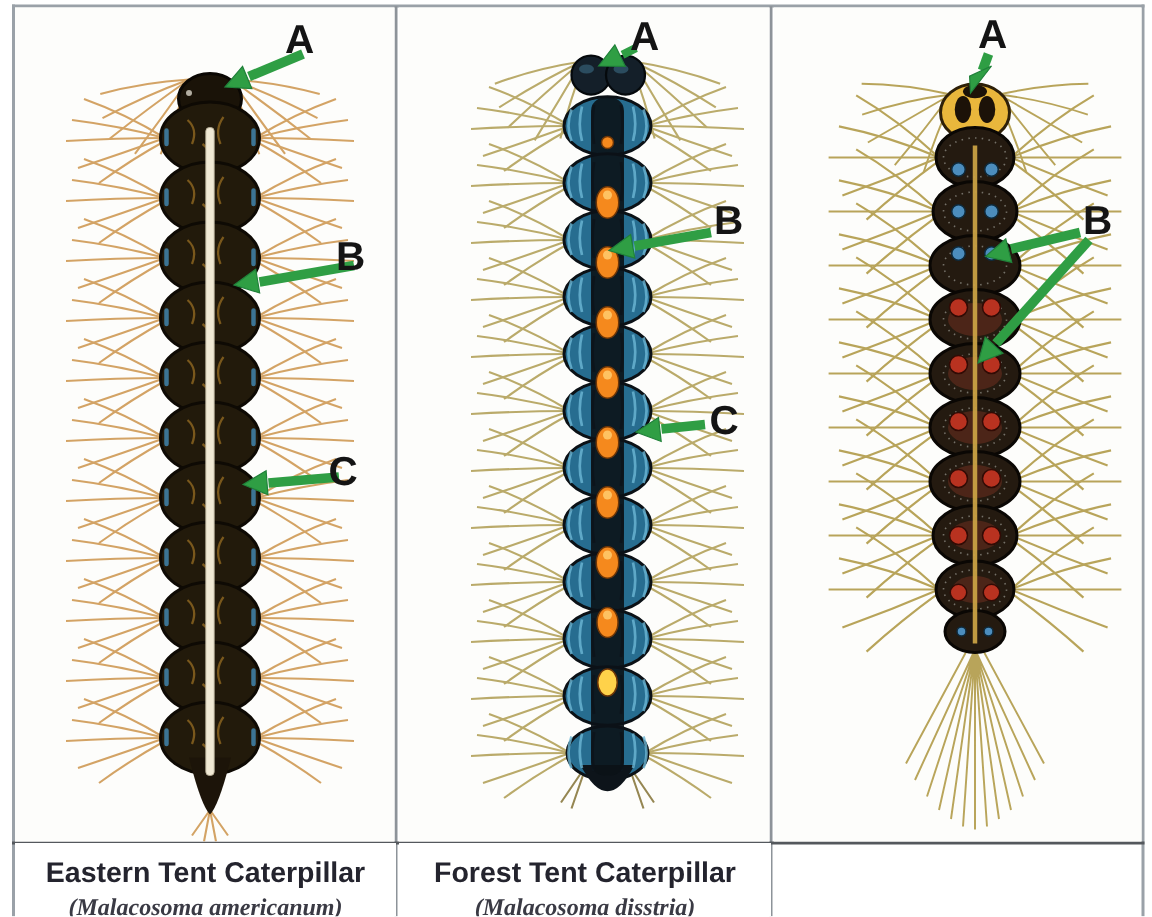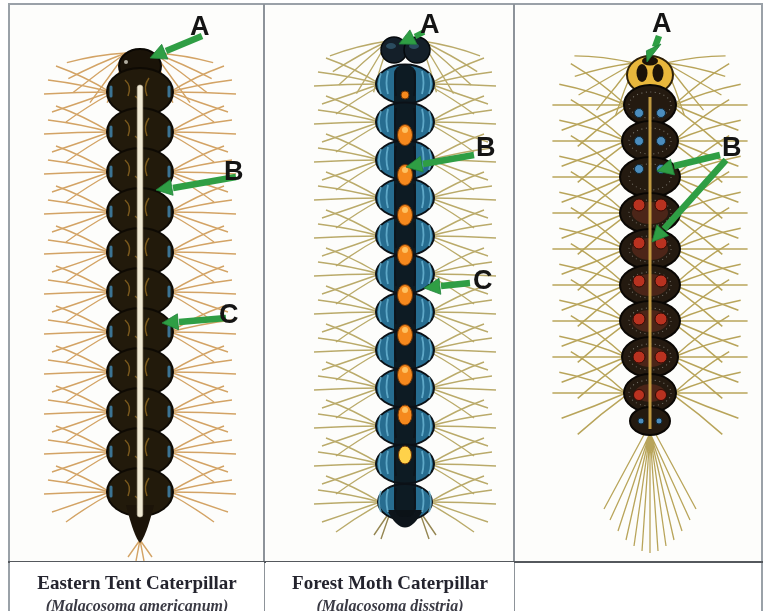--- a/index.html
+++ b/index.html
@@ -21,21 +21,21 @@
   .panel svg{position:absolute;left:0;top:0;}
   
   .lab{position:absolute;font-weight:900;font-size:27px;line-height:28px;color:#141414;
        letter-spacing:0;}
   .lab-a1{left:180px;top:7px;}  .lab-b1{left:214px;top:152px;} .lab-c1{left:209px;top:295px;}
   .lab-a2{left:154px;top:5px;}  .lab-b2{left:210px;top:128px;} .lab-c2{left:207px;top:261px;}
   .lab-a3{left:136px;top:4px;}  .lab-b3{left:206px;top:128px;}
   
   .cap{position:absolute;top:562px;height:49px;text-align:center;background:#fff;}
   .cap1{left:10px;width:254px;} .cap2{left:266px;width:248px;} .cap3{left:516px;width:245px;}
-  .cap-title{font-family:Liberation Serif, serif;font-weight:700;font-size:19px;
+  .cap-title{font-family:Liberation Sans, sans-serif;font-weight:700;font-size:19px;
              color:#24242e;margin-top:10px;}
   .cap3 .cap-title{font-size:20px;color:#000;margin-top:18px;}
   .cap-sub{font-family:"Liberation Serif",serif;font-style:italic;font-weight:700;
            font-size:16px;color:#3a3a44;margin-top:3px;}
   
   .h1{stroke:#cf9a55;stroke-width:1.4;opacity:.9;fill:none;}
   .h2{stroke:#b3a25b;stroke-width:1.4;opacity:.9;fill:none;}
   .h3{stroke:#b5a052;stroke-width:1.3;opacity:.95;fill:none;}
   .gm{stroke:#8a6420;stroke-width:1.5;opacity:.85;fill:none;}
   .bd{stroke:#3f7ea3;stroke-width:3;stroke-linecap:round;opacity:.9;fill:none;}
@@ -371,17 +371,17 @@
     </svg>
     <div class="lab lab-a3">A</div>
     <div class="lab lab-b3">B</div>
   </div>
 
   <div class="cap cap1">
     <div class="cap-title">Eastern Tent Caterpillar</div>
     <div class="cap-sub">(Malacosoma americanum)</div>
   </div>
   <div class="cap cap2">
-    <div class="cap-title">Forest Moth Caterpillar</div>
+    <div class="cap-title">Forest Tent Caterpillar</div>
     <div class="cap-sub">(Malacosoma disstria)</div>
   </div>
 
 </div>
 
 </body></html>

